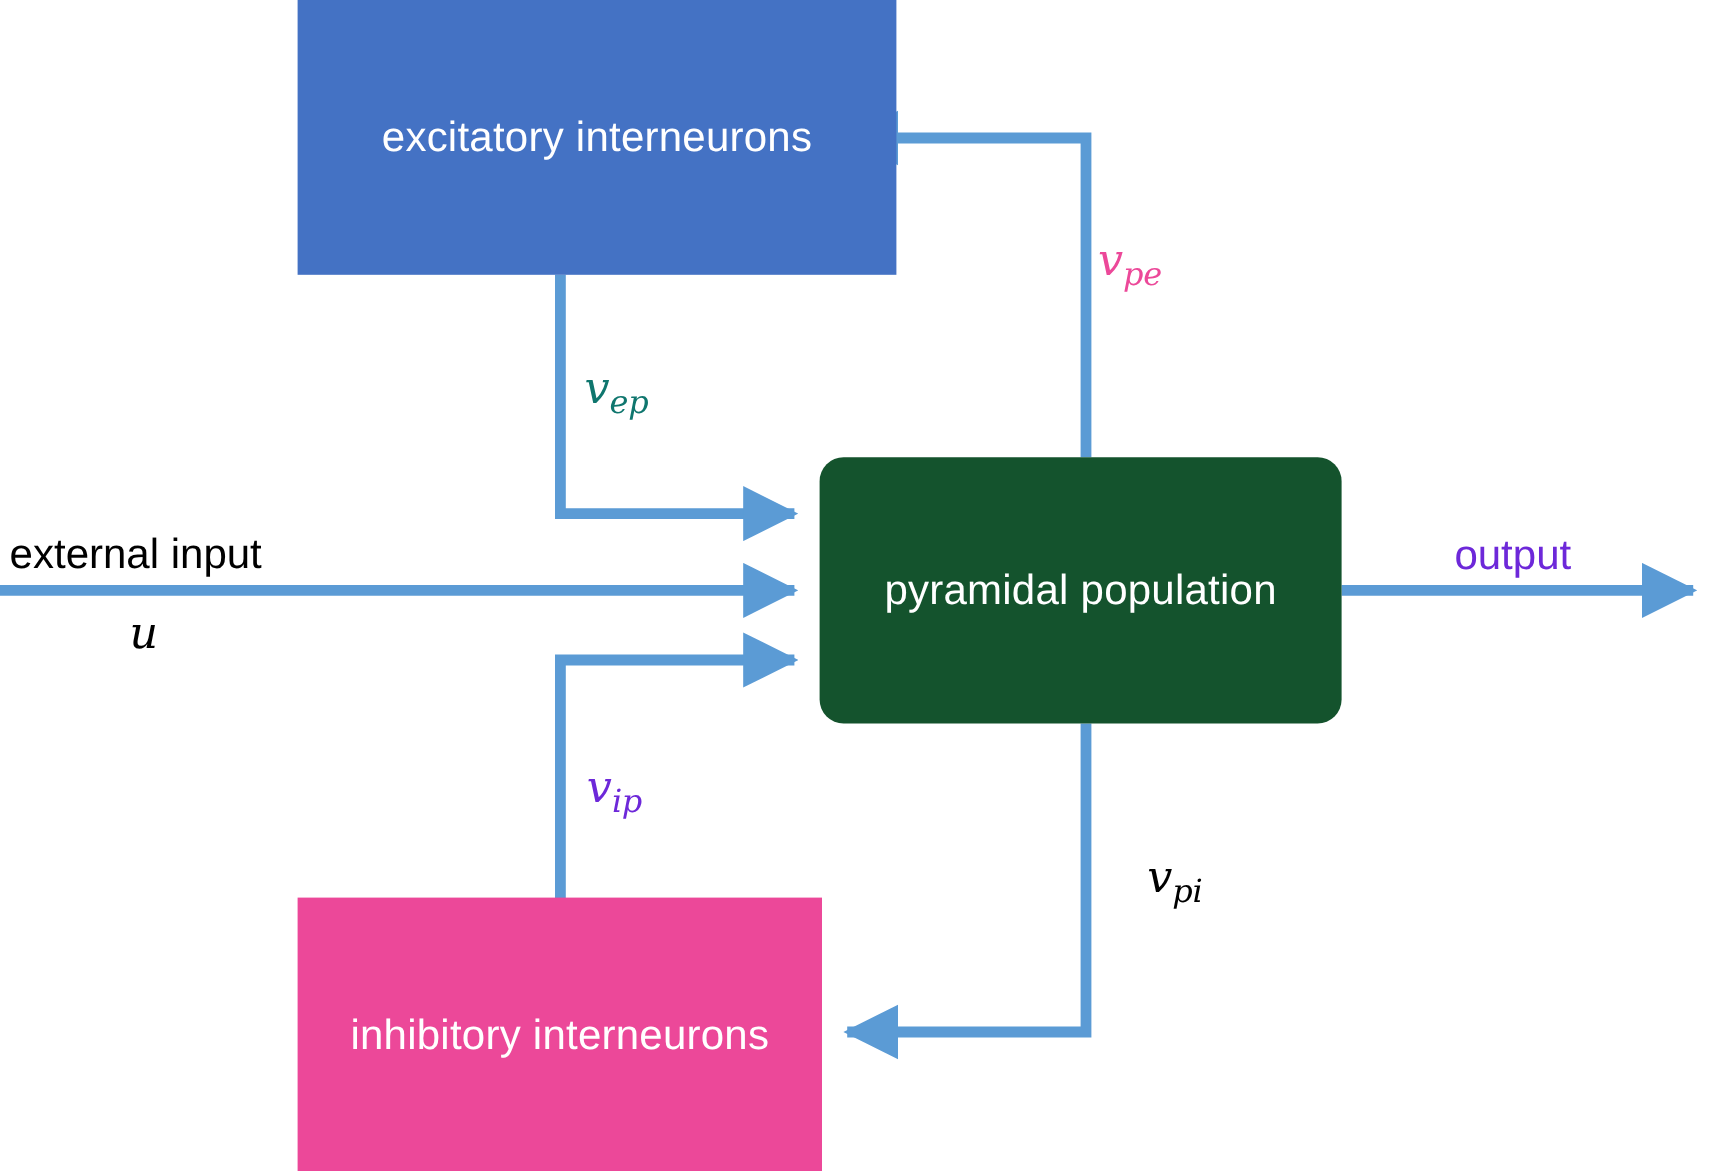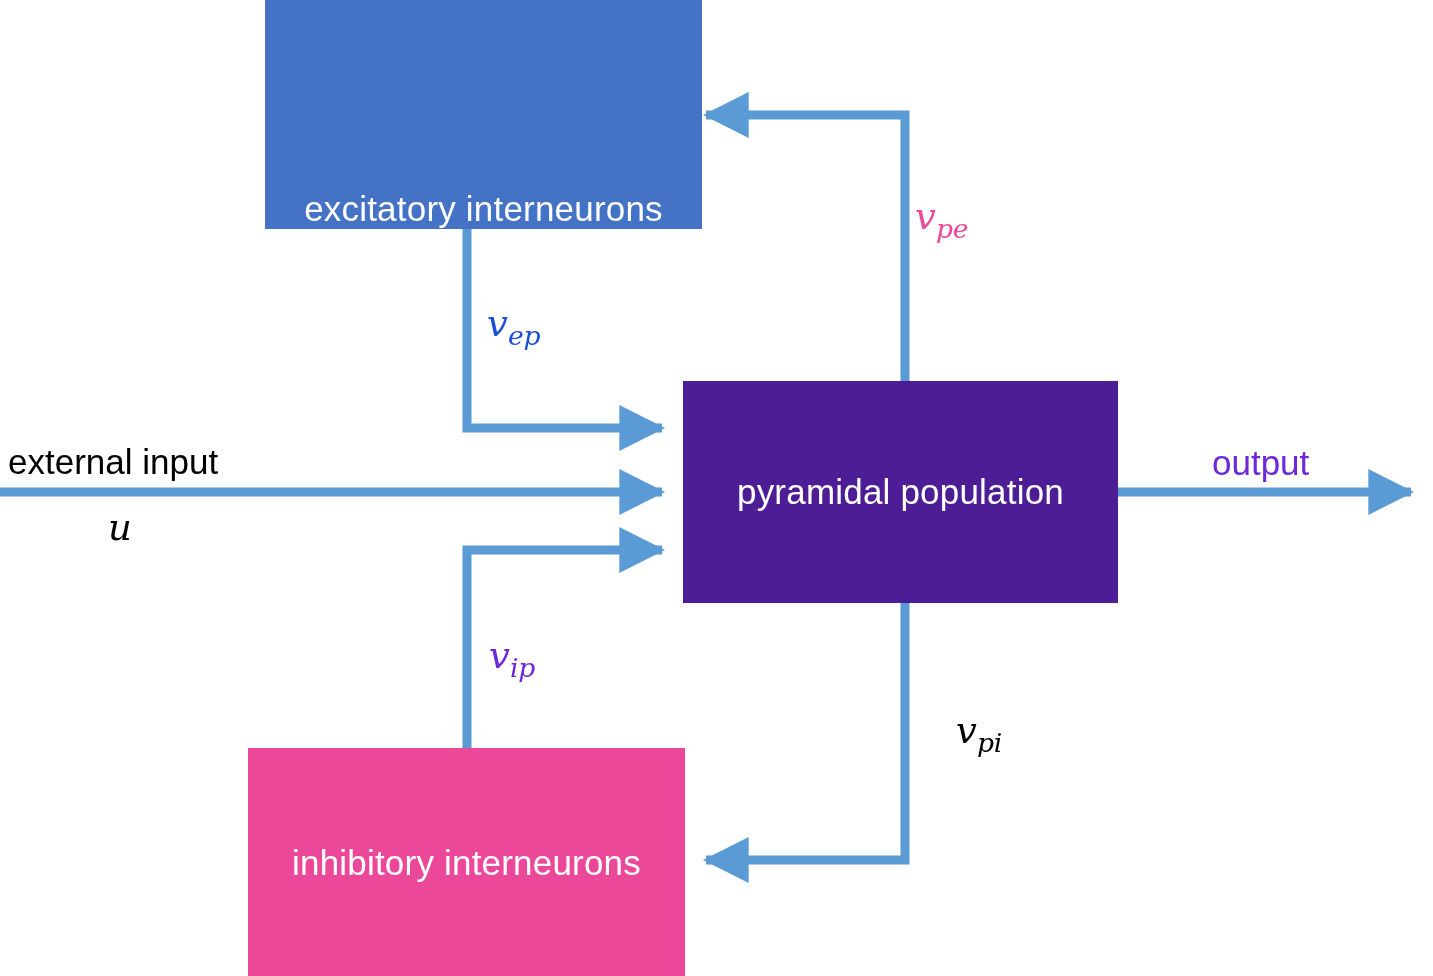--- a/index.html
+++ b/index.html
@@ -28,25 +28,24 @@
     align-items: center;
     justify-content: center;
     color: #ffffff;
     font-family: "Liberation Sans", sans-serif;
     font-size: 35px;
     font-weight: 400;
     letter-spacing: 0.2px;
     z-index: 3;
   }
   #node-excitatory {
-    left: 265px;
+    left: 248px;
     top: 0px;
-    width: 437px;
+    width: 499px;
     height: 229px;
-    align-items: flex-end;
   }
   #node-pyramidal {
     left: 683px;
     top: 381px;
     width: 435px;
     height: 222px;
   }
   #node-inhibitory {
     left: 248px;
     top: 748px;
@@ -117,37 +116,37 @@
 
     <path d="M 0 492 L 662 492" fill="none" stroke="#5B9BD5" stroke-width="9" marker-end="url(#arrow-right)"></path>
 
     <path d="M 1118 492 L 1411 492" fill="none" stroke="#5B9BD5" stroke-width="9" marker-end="url(#arrow-right)"></path>
   </svg>
 
   <div class="node" id="node-excitatory" style="background: rgb(68, 114, 196); color: rgb(255, 255, 255);">
     <span>excitatory interneurons</span>
   </div>
 
-  <div class="node" id="node-pyramidal" style="background: #4c1d95; color: rgb(255, 255, 255);">
+  <div class="node" id="node-pyramidal" style="background: #14532d; color: rgb(255, 255, 255); border-radius: 20px;">
     <span>pyramidal population</span>
   </div>
 
   <div class="node" id="node-inhibitory" style="background: #ec4899; color: rgb(255, 255, 255);">
     <span>inhibitory interneurons</span>
   </div>
 
   <div class="plain-label" id="label-external-input" style="color: rgb(0, 0, 0);">external input</div>
 
   <div class="plain-label" id="label-output" style="color: #6d28d9;">output</div>
 
   <div class="math-label" id="label-u" style="color: rgb(0, 0, 0);">
     <span>u</span><span class="sub"></span>
   </div>
 
-  <div class="math-label" id="label-vep" style="color: #1d4ed8;">
+  <div class="math-label" id="label-vep" style="color: #0f766e;">
     <span>v</span><span class="sub">ep</span>
   </div>
 
   <div class="math-label" id="label-vpe" style="color: #ec4899;">
     <span>v</span><span class="sub">pe</span>
   </div>
 
   <div class="math-label" id="label-vip" style="color: #6d28d9;">
     <span>v</span><span class="sub">ip</span>
   </div>

